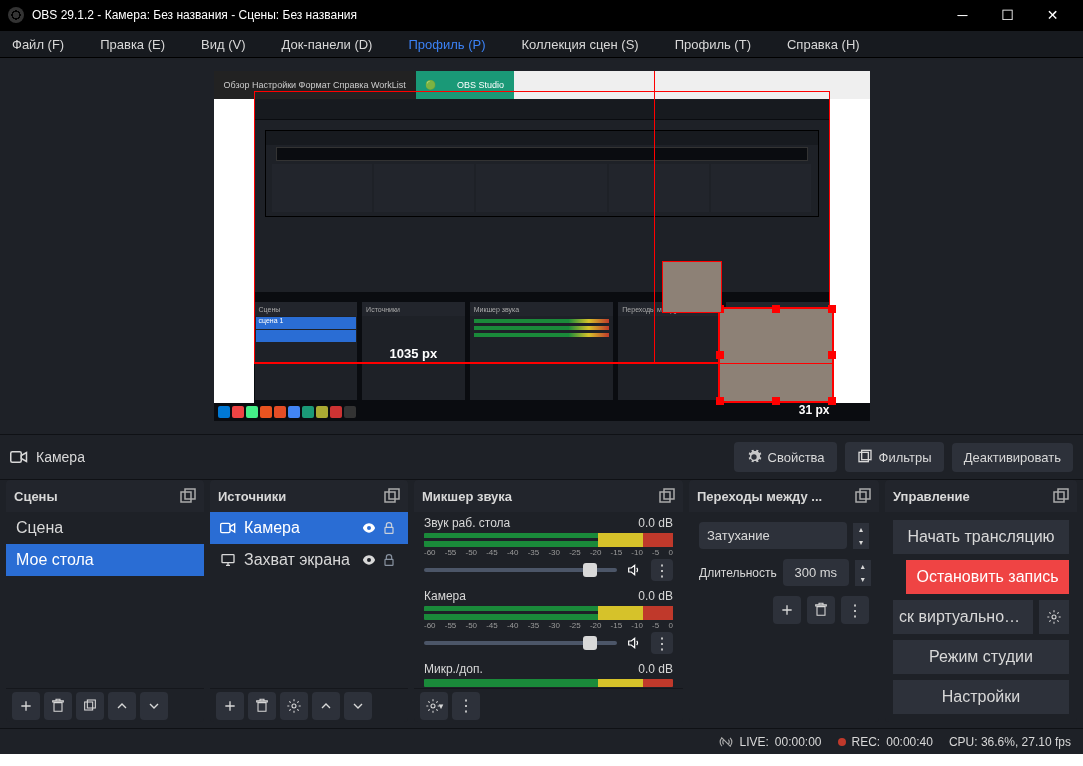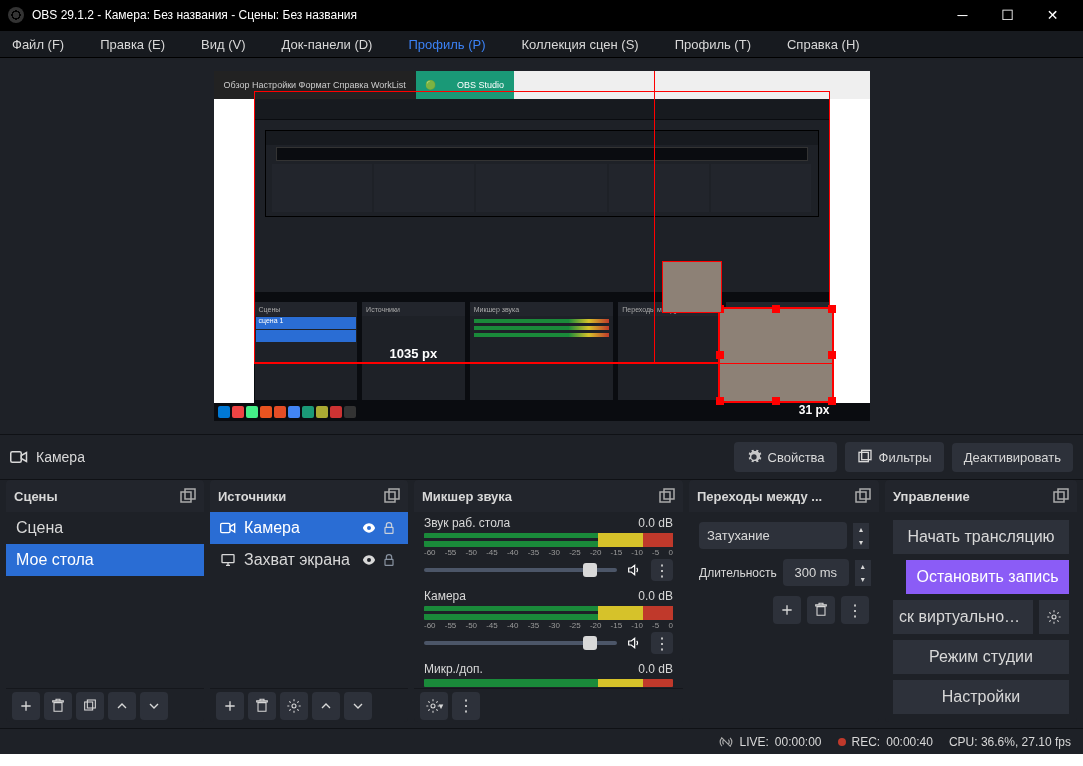--- a/index.html
+++ b/index.html
@@ -46,21 +46,21 @@
 .dots { width: 22px; height: 22px; background: #2d313a; border-radius: 4px; display: flex; align-items: center; justify-content: center; }
 .trans-body { padding: 10px; display: flex; flex-direction: column; gap: 10px; }
 .trans-row { display: flex; align-items: center; gap: 6px; }
 .select { flex: 1; background: #2d313a; border-radius: 4px; padding: 6px 8px; font-size: 13px; display: flex; justify-content: space-between; align-items: center; }
 .stepper { display: flex; flex-direction: column; gap: 0; }
 .stepper div { width: 16px; height: 13px; background: #2d313a; display: flex; align-items: center; justify-content: center; font-size: 8px; }
 .trans-actions { display: flex; gap: 6px; justify-content: flex-end; }
 .controls-body { padding: 8px; display: flex; flex-direction: column; gap: 6px; }
 .ctrl-row { display: flex; gap: 6px; }
 .ctrl-btn { flex: 1; background: #2d313a; color: #d8d8d8; border: none; padding: 8px 6px; font-size: 16px; border-radius: 0; text-align: center; white-space: nowrap; overflow: hidden; text-overflow: ellipsis; }
-.ctrl-btn.primary { background: #8b5cf6; color: #fff; margin-left: 13px; }
+.ctrl-btn.primary { background: #ef4444; color: #fff; margin-left: 13px; }
 .ctrl-btn.square { flex: 0 0 30px; display: flex; align-items: center; justify-content: center; }
 .statusbar { height: 26px; background: #1e2127; display: flex; align-items: center; justify-content: flex-end; padding: 0 12px; gap: 16px; font-size: 12px; border-top: 1px solid #0f1115; }
 .stat { display: flex; align-items: center; gap: 6px; }
 .rec-dot { width: 8px; height: 8px; background: #c0392b; border-radius: 50%; }
 .footer { height: 12px; background: #fff; position: relative; overflow: hidden; }
 .arrow-annotation { position: absolute; pointer-events: none; z-index: 99; }
 .p-scenes { width: 198px; }
 .p-sources { width: 198px; }
 .p-mixer { width: 258px; }
 .p-trans { width: 190px; }

